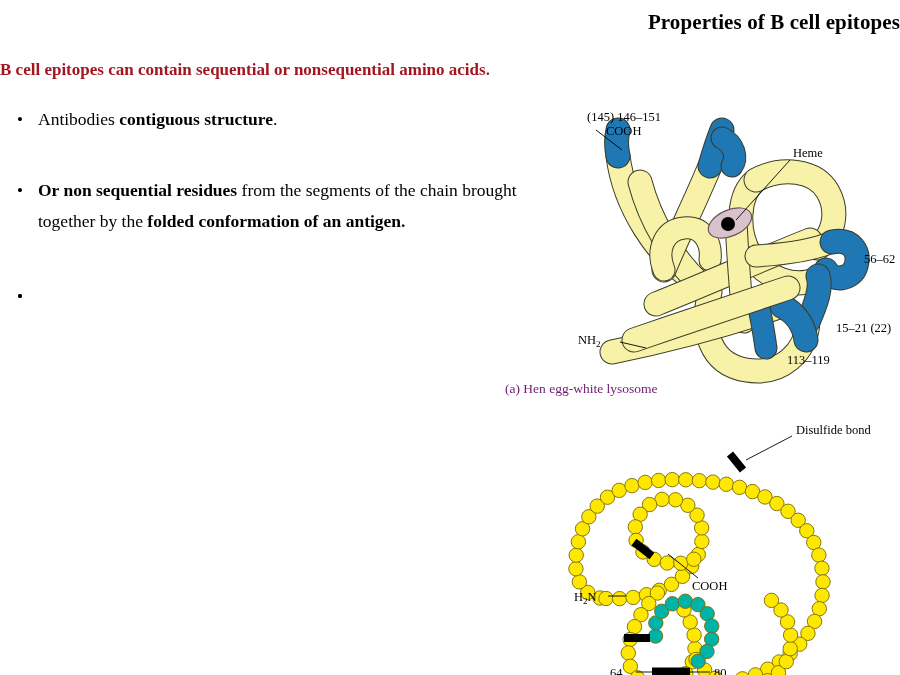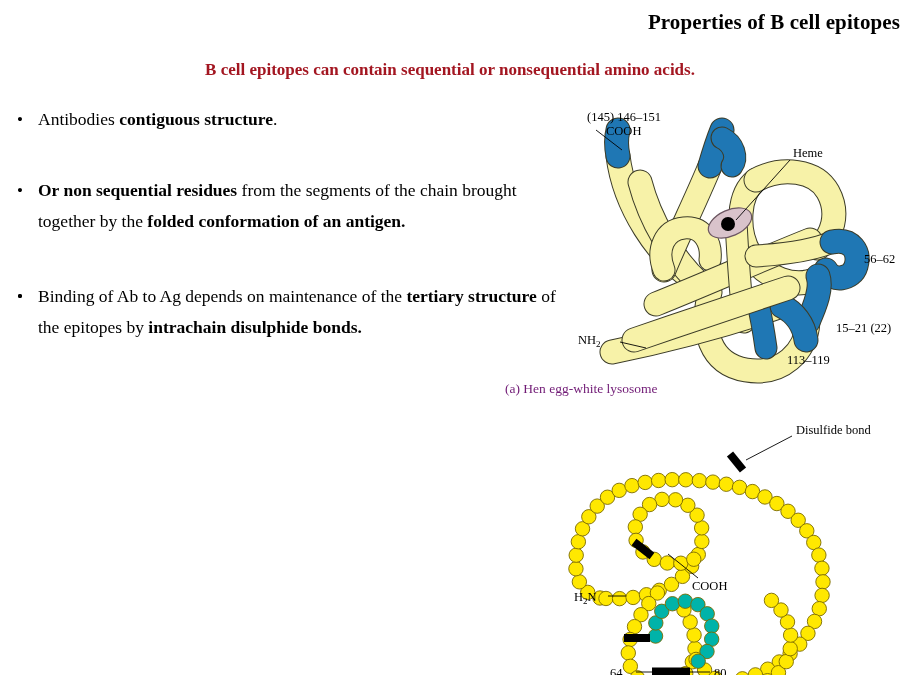--- a/index.html
+++ b/index.html
@@ -25,21 +25,21 @@
     text-align: right;
     font-size: 21px;
     font-weight: bold;
     letter-spacing: 0.1px;
   }
   #slide-subtitle {
     position: absolute;
     left: 0;
     top: 60px;
     width: 900px;
-    text-align: center;
+    text-align: left;
     font-size: 17px;
     font-weight: bold;
     color: #a31621;
   }
 
   
   #bullet-list {
     position: absolute;
     left: 8px;
     top: 104px;
@@ -126,21 +126,20 @@
     <span class="bullet-dot">•</span>
     <span class="bullet-text"><b>Or non sequential residues</b><span> from the segments of the chain brought together by the </span><b>folded conformation of an antigen.</b></span>
   </div>
 
   <div class="bullet-item" id="bullet-3">
     <span class="bullet-dot">•</span>
   </div>
 
   <div class="bullet-item" id="bullet-4">
     <span class="bullet-dot">•</span>
-    <span class="bullet-text"><span> Binding of Ab to Ag depends on maintenance of the </span><b>tertiary structure</b><span>  of the epitopes by </span><b>intrachain disulphide bonds.</b></span>
   </div>
 
 </div>
 
 <div id="figure-panel">
 
   <svg id="ribbon-figure" viewBox="0 0 340 290" width="340" height="290">
     <defs>
 
       <g id="nothing"></g>

